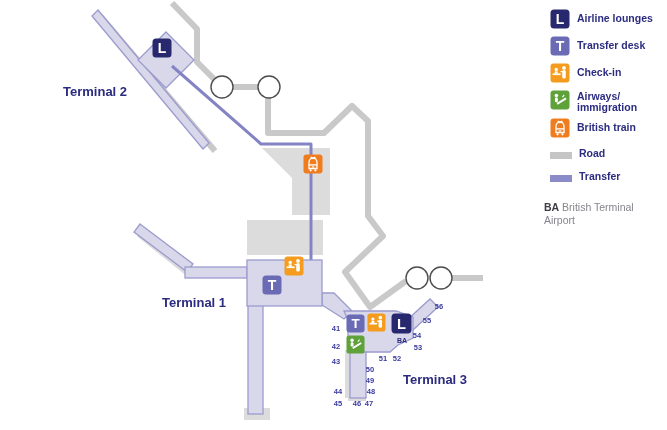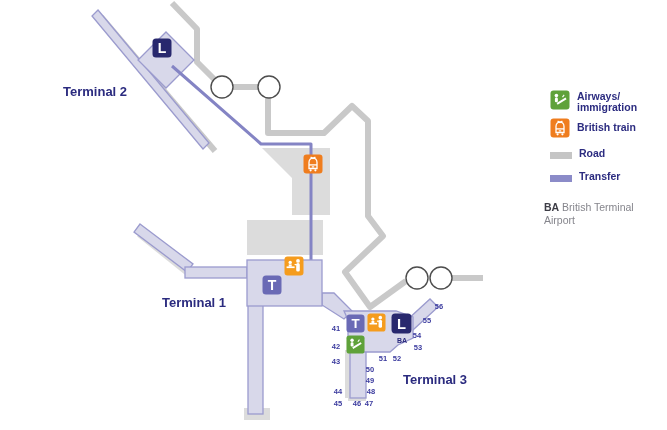--- a/index.html
+++ b/index.html
@@ -142,20 +142,44 @@
     <text class="gate" x="370" y="372">50</text>
     <text class="gate" x="383" y="361">51</text>
     <text class="gate" x="397" y="361">52</text>
     <text class="gate" x="418" y="350">53</text>
     <text class="gate" x="417" y="338">54</text>
     <text class="gate" x="427" y="323">55</text>
     <text class="gate" x="439" y="309">56</text>
   </svg>
 
   
+  <div class="lrow" style="top:9px">
+    <svg class="licon">
+        <use href="#sym-lounge"></use>
+      </svg>
+    <div class="llabel">
+        <span>Airline lounges</span>
+      </div>
+  </div>
+  <div class="lrow" style="top:36px">
+    <svg class="licon">
+        <use href="#sym-transfer"></use>
+      </svg>
+    <div class="llabel">
+        <span>Transfer desk</span>
+      </div>
+  </div>
+  <div class="lrow" style="top:63px">
+    <svg class="licon">
+        <use href="#sym-checkin"></use>
+      </svg>
+    <div class="llabel">
+        <span>Check-in</span>
+      </div>
+  </div>
   <div class="lrow" style="top:90px">
     <svg class="licon">
         <use href="#sym-customs"></use>
       </svg>
     <div class="llabel" style="padding-top:1px">
       <span>Airways/</span>
       <span>immigration</span>
     </div>
   </div>
   <div class="lrow" style="top:118px">

